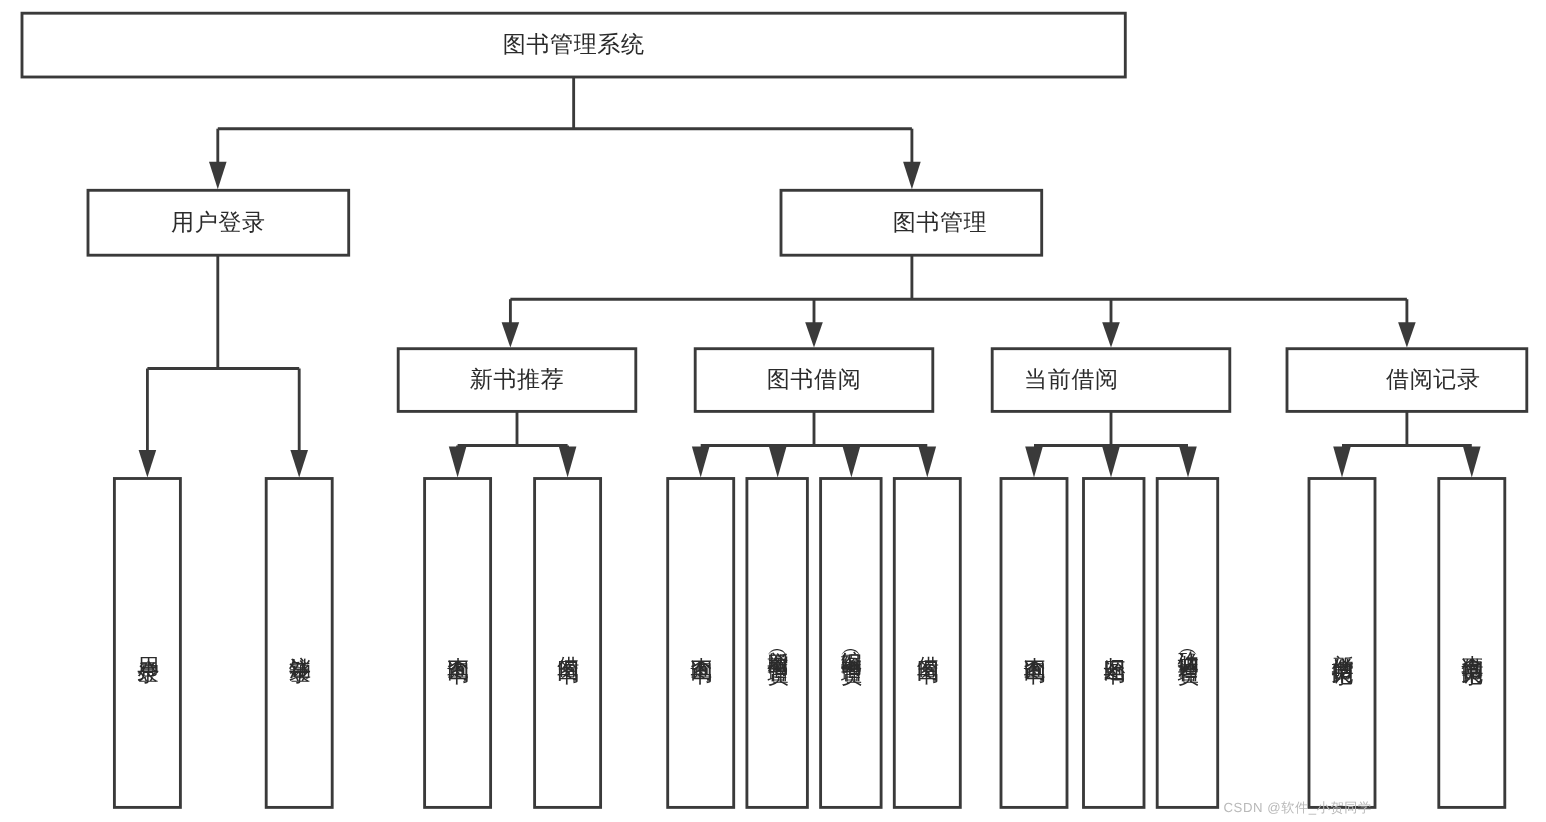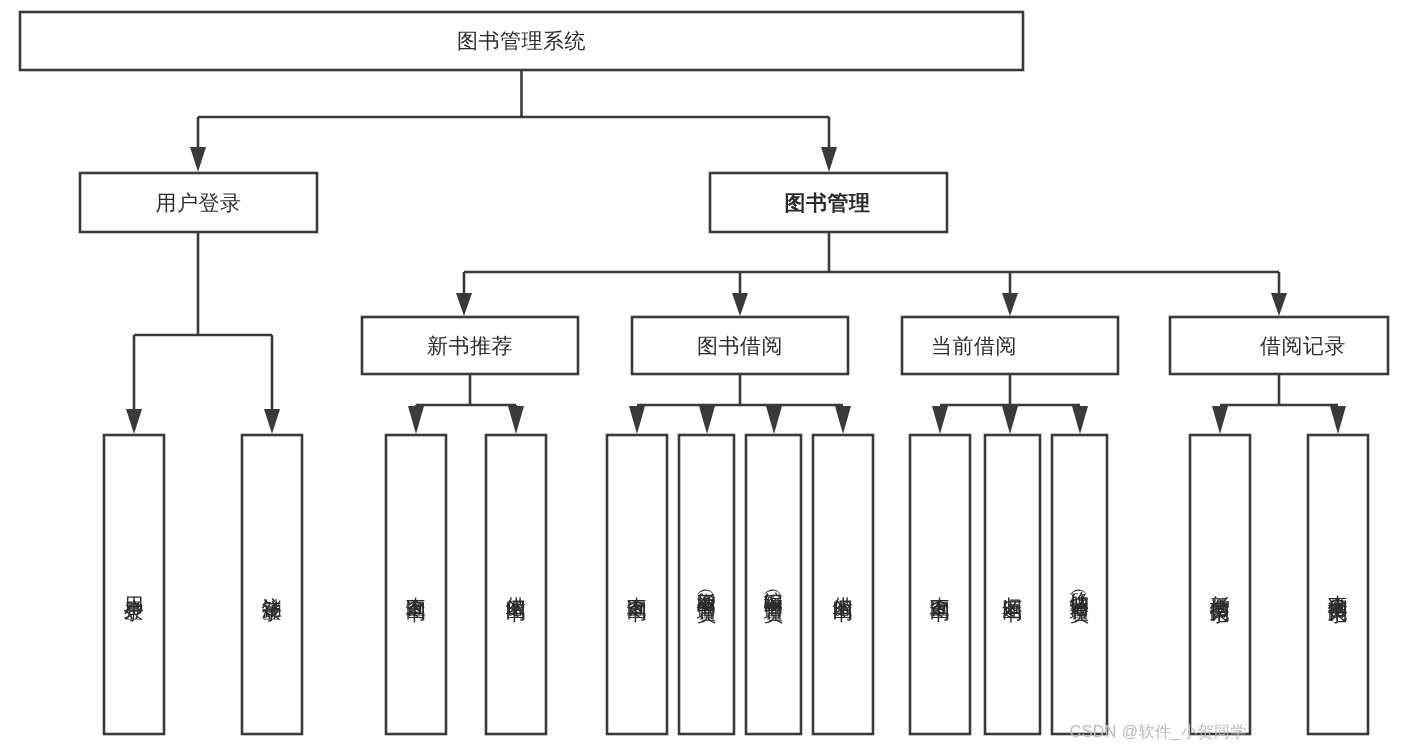--- a/index.html
+++ b/index.html
@@ -69,21 +69,21 @@
   .node-label.vertical > span {
     writing-mode: vertical-rl;
     text-orientation: upright;
     display: block;
     white-space: nowrap;
   }
   .watermark {
     position: absolute;
     right: 8px;
     bottom: 4px;
-    font-size: 16px;
+    font-size: 12px;
     color: #b9b9b9;
     letter-spacing: 0.5px;
     white-space: nowrap;
     user-select: none;
   }
 </style>
 </head>
 <body>
 
 <div id="diagram-root">
@@ -183,21 +183,21 @@
     <rect class="node-box" x="985" y="435" width="55" height="299"></rect>
     <rect class="node-box" x="1052" y="435" width="55" height="299"></rect>
 
     <rect class="node-box" x="1190" y="435" width="60" height="299"></rect>
     <rect class="node-box" x="1308" y="435" width="60" height="299"></rect>
   </svg>
 
   <div class="node-label horizontal" style="left:20px; top:12px; width:1003px; height:58px;">图书管理系统</div>
 
   <div class="node-label horizontal" style="left:80px; top:173px; width:237px; height:59px;">用户登录</div>
-  <div class="node-label horizontal" style="left:709px; top:173px; width:237px; height:59px;font-weight:bold;">图书管理</div>
+  <div class="node-label horizontal" style="left:736px; top:173px; width:237px; height:59px;">图书管理</div>
 
   <div class="node-label horizontal" style="left:362px; top:317px; width:216px; height:57px;border-radius:18px;">新书推荐</div>
   <div class="node-label horizontal" style="left:632px; top:317px; width:216px; height:57px;">图书借阅</div>
   <div class="node-label horizontal" style="left:866px; top:317px; width:216px; height:57px;">当前借阅</div>
   <div class="node-label horizontal" style="left:1194px; top:317px; width:218px; height:57px;text-align:center;">借阅记录</div>
 
   <div class="node-label vertical" style="left:104px; top:435px; width:60px; height:299px;">
     <span>用户登录</span>
   </div>
   <div class="node-label vertical" style="left:242px; top:435px; width:60px; height:299px;">

